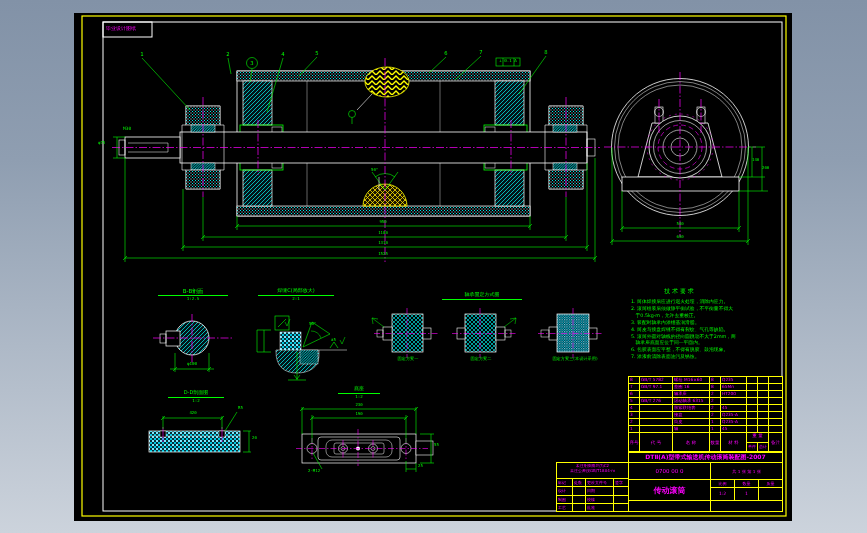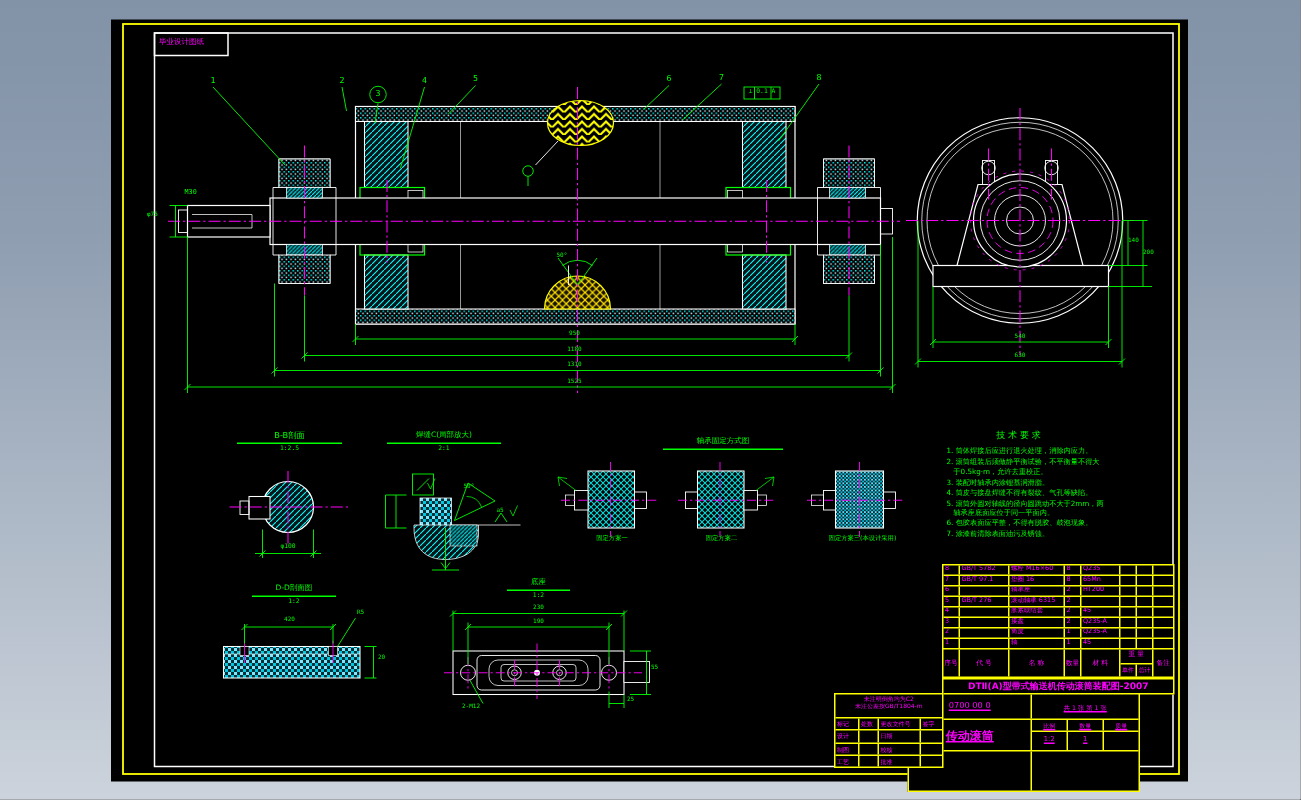--- a/index.html
+++ b/index.html
@@ -34,21 +34,21 @@
   .w-mat{width:26px;} .w-w1{width:11px;} .w-w2{width:11px;} .w-note{flex:1;}
   #bom-head{left:628px;top:432px;width:155px;height:20px;display:flex;}
   #bom-head .hc{display:flex;align-items:center;justify-content:center;font-size:4.5px;color:#ff00ff;box-sizing:border-box;border-left:1px solid #ffff00;font-family:"DejaVu Sans","Liberation Sans",sans-serif;}
   #bom-head .hc:first-child{border-left:none;}
   .wgt{width:22px;display:flex;flex-direction:column;box-sizing:border-box;border-left:1px solid #ffff00;}
   .wgt .wt{height:9px;text-align:center;font-size:4.5px;border-bottom:1px solid #ffff00;}
   .wgt .wb{flex:1;display:flex;}
   .wgt .wb span{flex:1;text-align:center;font-size:4px;border-left:1px solid #ffff00;line-height:8px;}
   .wgt .wb span:first-child{border-left:none;}
   #title-bar{left:628px;top:452px;width:155px;height:11px;display:flex;align-items:center;justify-content:center;font-size:6px;font-weight:bold;font-family:"DejaVu Sans","Liberation Sans",sans-serif;}
-  #tb-right{left:605px;top:462px;width:155px;height:66px;display:flex;flex-direction:column;text-decoration:underline;}
+  #tb-right{left:628px;top:462px;width:155px;height:50px;display:flex;flex-direction:column;}
   .tbr-row1{display:flex;height:17px;box-sizing:border-box;border-bottom:1px solid #ffff00;}
   .tbr-a{width:82px;box-sizing:border-box;border-right:1px solid #ffff00;display:flex;align-items:center;justify-content:center;}
   .tbr-b{flex:1;display:flex;align-items:center;justify-content:center;}
   .tbr-row2{display:flex;height:21px;box-sizing:border-box;border-bottom:1px solid #ffff00;}
   .minigrid{flex:1;display:flex;flex-direction:column;}
   .mg-h{display:flex;height:8px;box-sizing:border-box;border-bottom:1px solid #ffff00;}
   .mg-v{display:flex;flex:1;}
   .mg-h span,.mg-v span{flex:1;text-align:center;font-size:4px;line-height:7px;border-left:1px solid #ffff00;box-sizing:border-box;color:#ff00ff;font-family:"DejaVu Sans","Liberation Sans",sans-serif;}
   .mg-h span:first-child,.mg-v span:first-child{border-left:none;}
   .mg-v span{font-size:4.5px;line-height:11px;}

